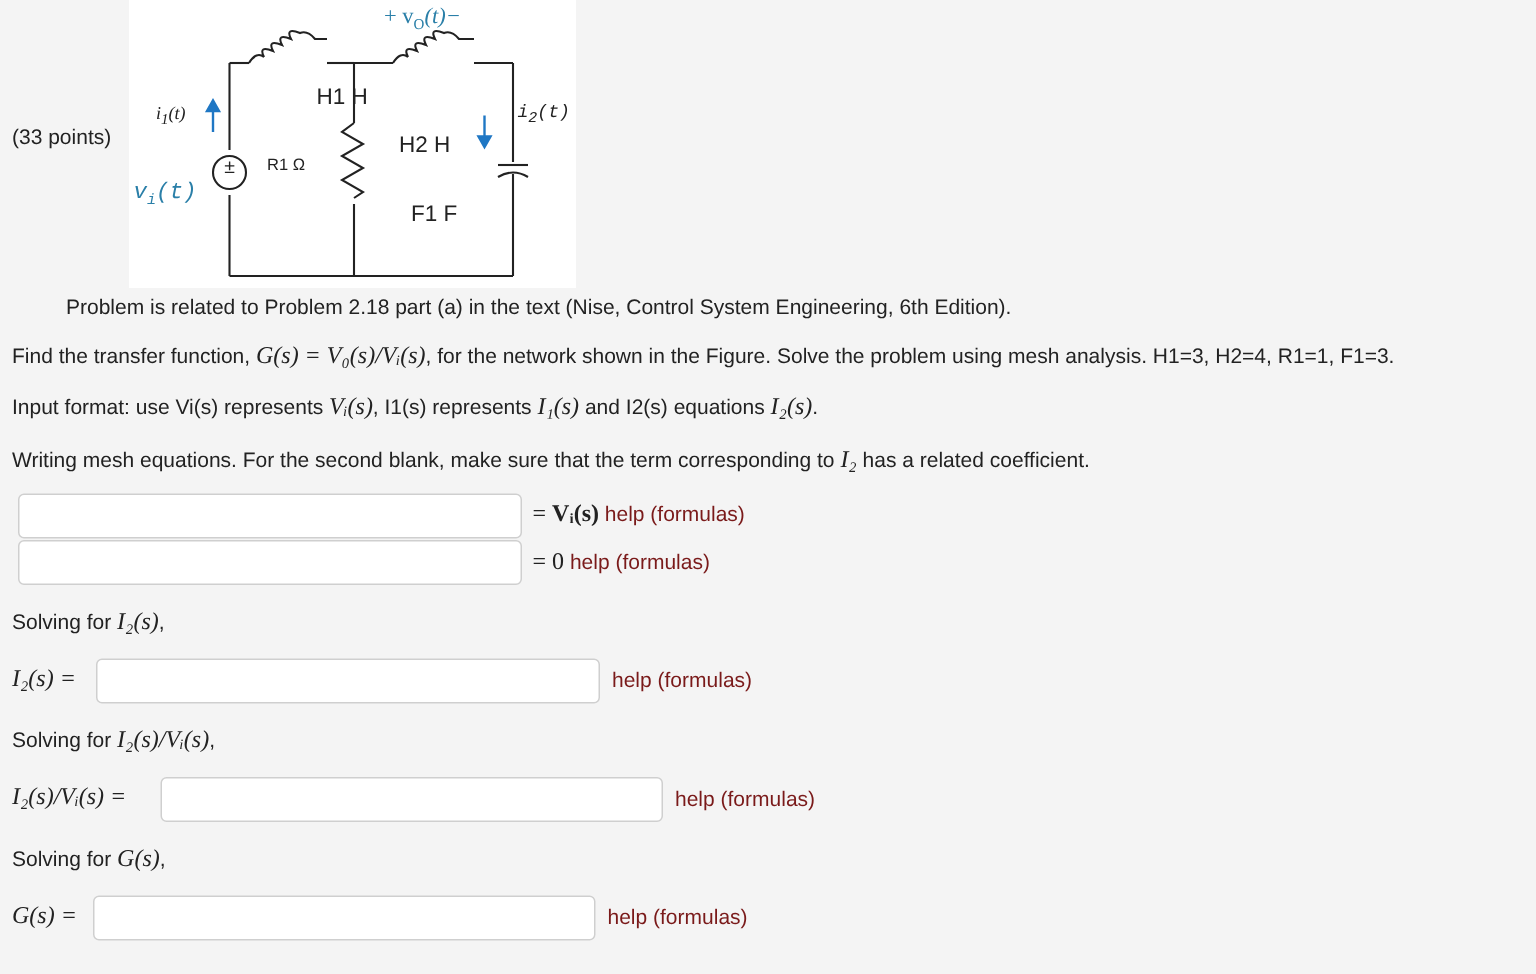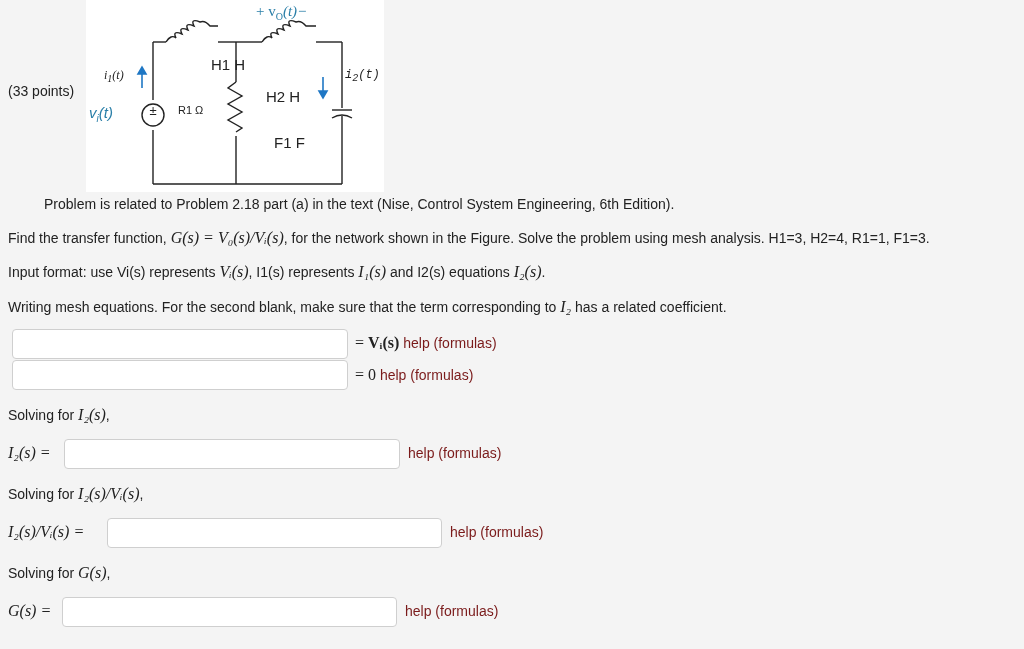--- a/index.html
+++ b/index.html
@@ -76,21 +76,21 @@
   <div class="abs" style="left:82px;top:56px;font-size:15px;white-space:nowrap;margin-left:43px;">H1 H</div>
   <div class="abs" style="left:180px;top:56px;font-size:15px;white-space:nowrap;margin-top:32px;">H2 H</div>
   <div class="abs" style="left:92px;top:104px;font-size:11px;white-space:nowrap;">R1 Ω</div>
   <div class="abs" style="left:188px;top:112px;font-size:15px;white-space:nowrap;margin-top:22px;">F1  F</div>
   <div class="abs" style="left:18px;top:68px;font-family:'Liberation Serif',serif;font-style:italic;font-size:12px;white-space:nowrap;">
     <span>i</span><sub>1</sub><span>(t)</span>
   </div>
   <div class="abs" style="left:259px;top:68px;font-family:Liberation Mono, monospace;font-style:italic;font-size:12px;white-space:nowrap;">
     <span>i</span><sub>2</sub><span>(t)</span>
   </div>
-  <div class="abs" style="left:3px;top:104px;color:#2a7fa8;font-family:Liberation Sans, sans-serif;font-style:italic;font-size:15px;white-space:nowrap;">
+  <div class="abs" style="left:3px;top:120px;color:#2a7fa8;font-family:Liberation Mono, monospace;font-style:italic;font-size:15px;white-space:nowrap;">
     <span>v</span><sub>i</sub><span>(t)</span>
   </div>
 </div>
 
 <div class="abs line" style="top:196px;margin-left:36px;">Problem is related to Problem 2.18 part (a) in the text (Nise, Control System Engineering, 6th Edition).</div>
 
 <div class="abs line" style="top:229px;">
   <span>Find the transfer function, </span><span class="math">G(s) = V₀(s)/Vᵢ(s)</span><span>, for the network shown in the Figure. Solve the problem using mesh analysis. H1=3, H2=4, R1=1, F1=3.</span>
 </div>
 

